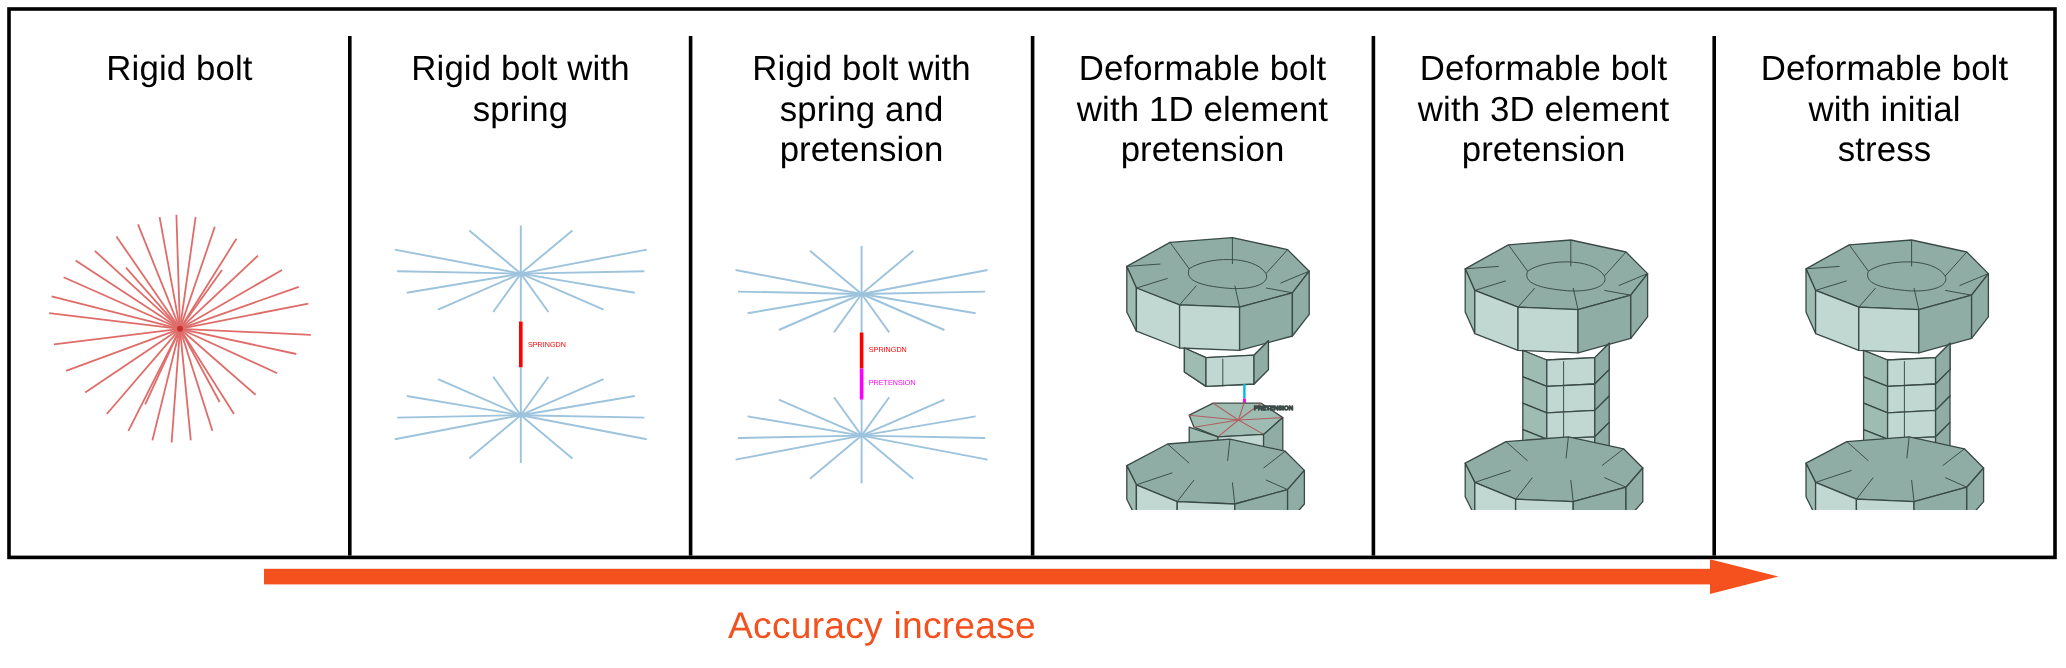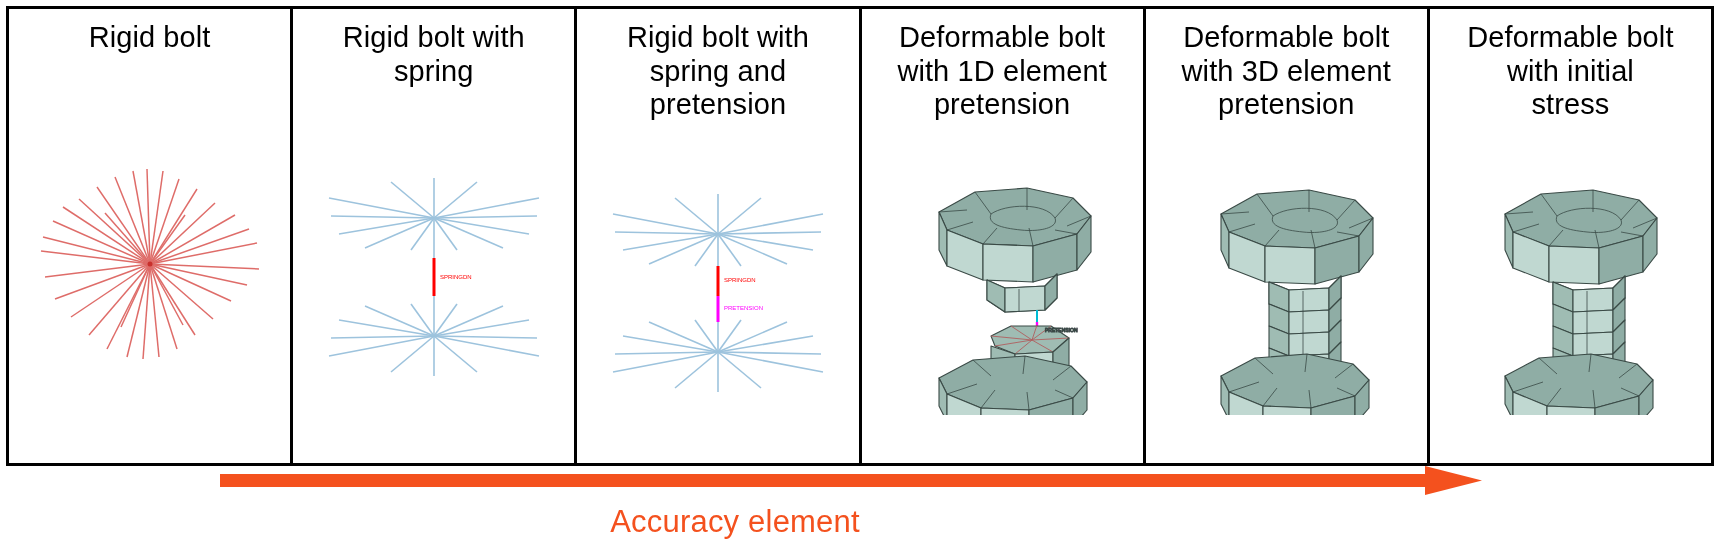--- a/index.html
+++ b/index.html
@@ -36,20 +36,21 @@
   }
   .cell {
     flex: 1 1 0;
     box-sizing: border-box;
     border-right: 3px solid #000000;
     display: flex;
     flex-direction: column;
     align-items: flex-start;
     position: relative;
     overflow: hidden;
+    margin-top: 21px;
   }
   .cell:last-child { border-right: none; }
 
   .cell-title {
     font-size: 29px;
     line-height: 1.16;
     color: #000000;
     text-align: center;
     padding: 12px 8px 0 8px;
     width: 100%;
@@ -447,15 +448,15 @@
 
   </div>
 
   <div class="arrow-wrap">
     <svg width="1270" height="40" viewBox="0 0 1270 40" aria-hidden="true">
       <rect x="0" y="8" width="1215" height="13" fill="#f4511e"></rect>
       <polygon points="1205,0 1262,14.5 1205,29" fill="#f4511e"></polygon>
     </svg>
   </div>
 
-  <div class="arrow-label">Accuracy element</div>
+  <div class="arrow-label">Accuracy increase</div>
 
 </div>
 
 </body></html>

